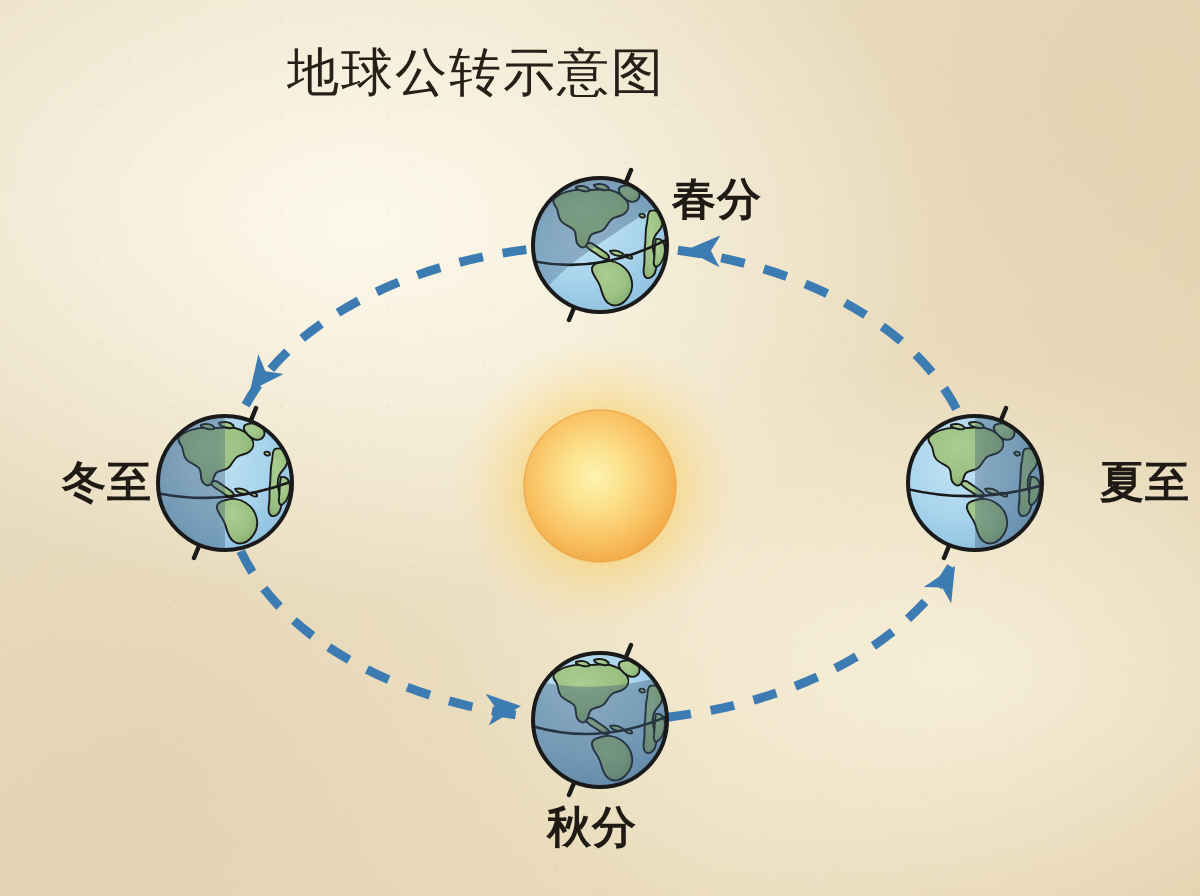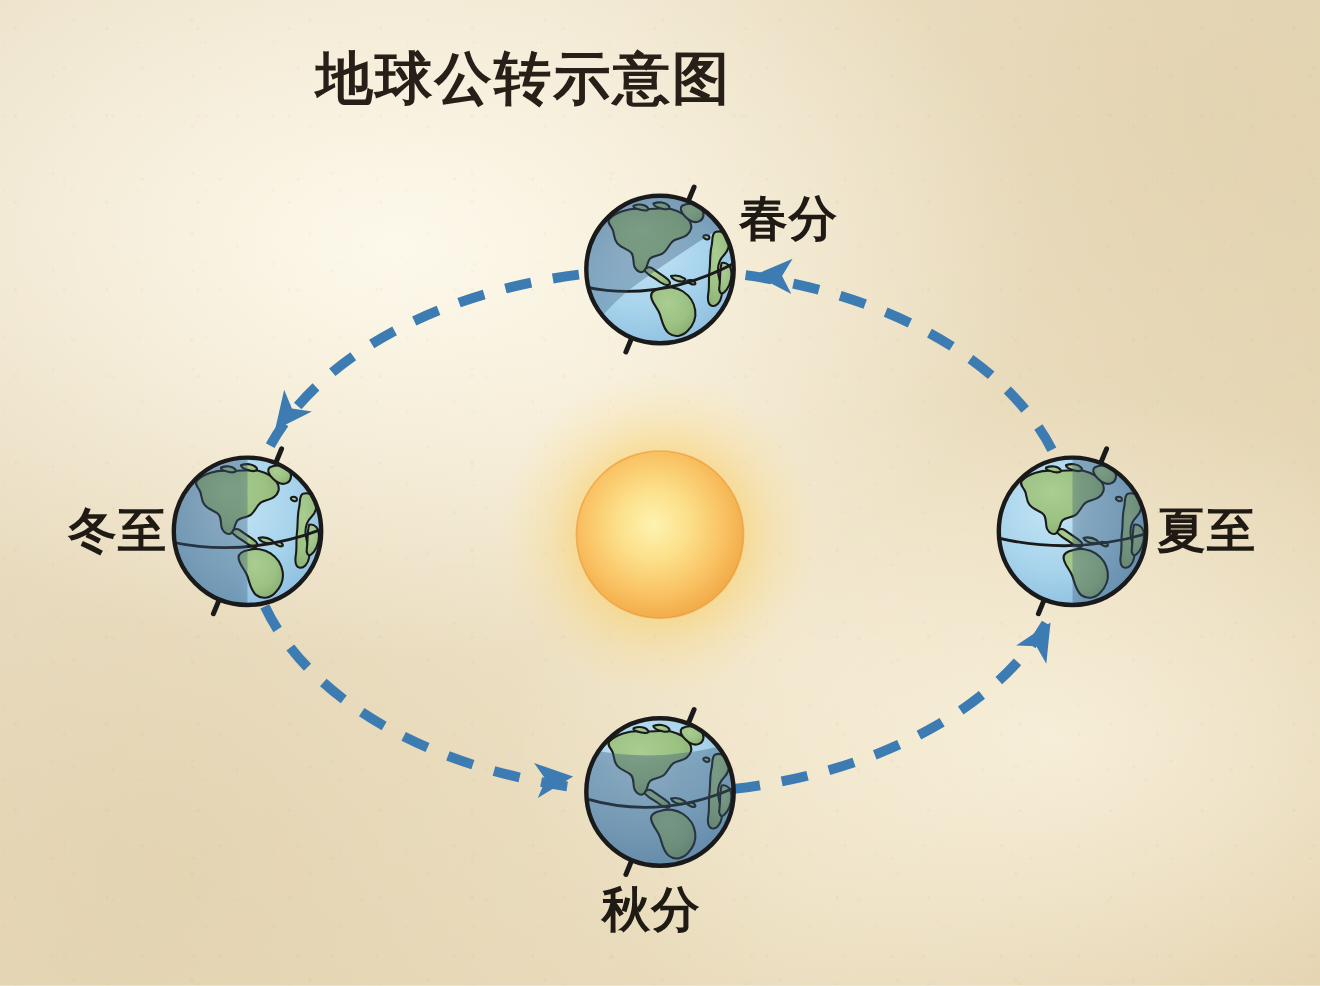--- a/index.html
+++ b/index.html
@@ -40,37 +40,37 @@
       radial-gradient(circle at 91% 88%, rgba(176,150,104,0.12) 0 1.2px, transparent 1.6px);
     background-size: 83px 79px, 107px 97px, 71px 101px, 127px 89px, 61px 67px, 113px 119px;
   }
   #title {
     position: absolute;
     top: 44px;
     left: 0;
     width: 952px;
     text-align: center;
     font-size: 52px;
-    font-weight: bold;
+    font-weight: normal;
     letter-spacing: 2px;
     color: #262018;
     line-height: 1.1;
     white-space: nowrap;
   }
   .season-label {
     position: absolute;
     font-size: 44px;
     font-weight: bold;
     color: #1f1a14;
     white-space: nowrap;
     letter-spacing: 1px;
   }
   #label-spring  { left: 672px; top: 170px; }
   #label-winter  { left: 62px;  top: 453px; }
-  #label-summer  { left: 1052px; top: 453px; }
+  #label-summer  { left: 1100px; top: 453px; }
   #label-autumn  { left: 547px; top: 798px; }
 
   svg#scene {
     position: absolute;
     inset: 0;
     width: 1200px;
     height: 896px;
   }
 </style>
 </head>

